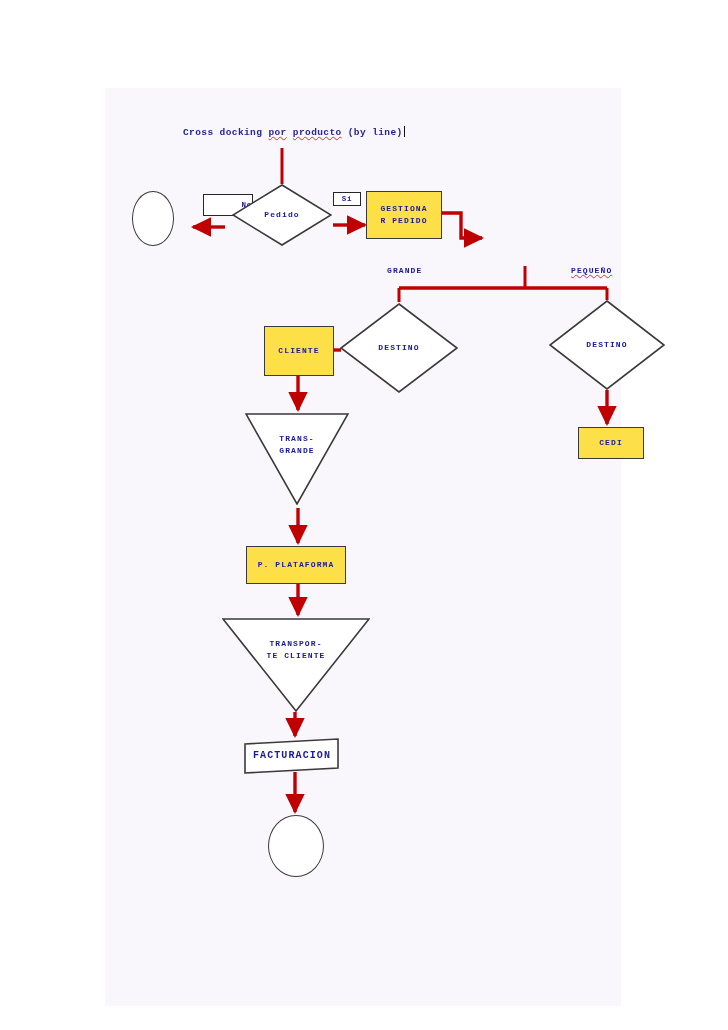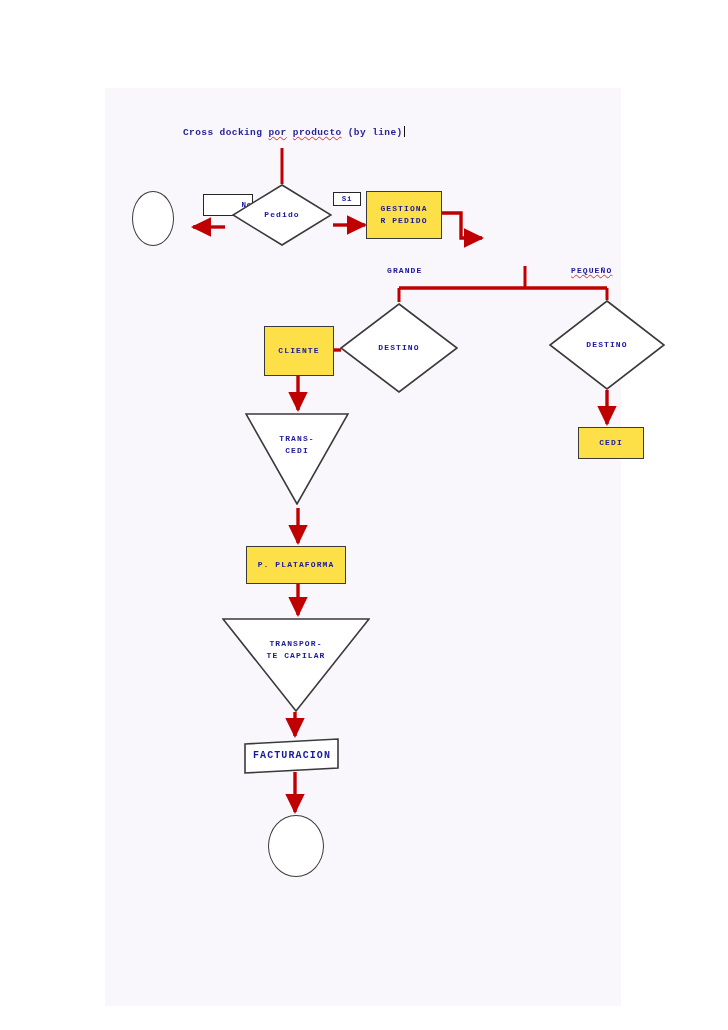--- a/index.html
+++ b/index.html
@@ -254,33 +254,33 @@
 
     <div class="box" style="left:473px; top:339px; width:66px; height:32px;">
       <div class="shape-label">CEDI</div>
     </div>
 
     <div class="tri-wrap" style="left:140px; top:325px; width:104px; height:92px;">
       <svg width="104" height="92">
         <polygon points="1,1 103,1 52,91" fill="#ffffff" stroke="#3a3a3a" stroke-width="1.6"></polygon>
       </svg>
       <div class="shape-label">TRANS-
-CEDI</div>
+GRANDE</div>
     </div>
 
     <div class="box" style="left:141px; top:458px; width:100px; height:38px;">
       <div class="shape-label">P. PLATAFORMA</div>
     </div>
 
     <div class="tri-wrap" style="left:117px; top:530px; width:148px; height:94px;">
       <svg width="148" height="94">
         <polygon points="1,1 147,1 74,93" fill="#ffffff" stroke="#3a3a3a" stroke-width="1.6"></polygon>
       </svg>
       <div class="shape-label">TRANSPOR-
-TE CAPILAR</div>
+TE CLIENTE</div>
     </div>
 
     <div class="para-wrap" style="left:139px; top:650px; width:96px; height:36px;">
       <svg width="96" height="36">
         <polygon points="1,6 94,1 94,30 1,35" fill="#ffffff" stroke="#3a3a3a" stroke-width="1.6"></polygon>
       </svg>
       <div class="shape-label">FACTURACION</div>
     </div>
 
     <div class="oval" style="left:163px; top:727px; width:56px; height:62px;"></div>

